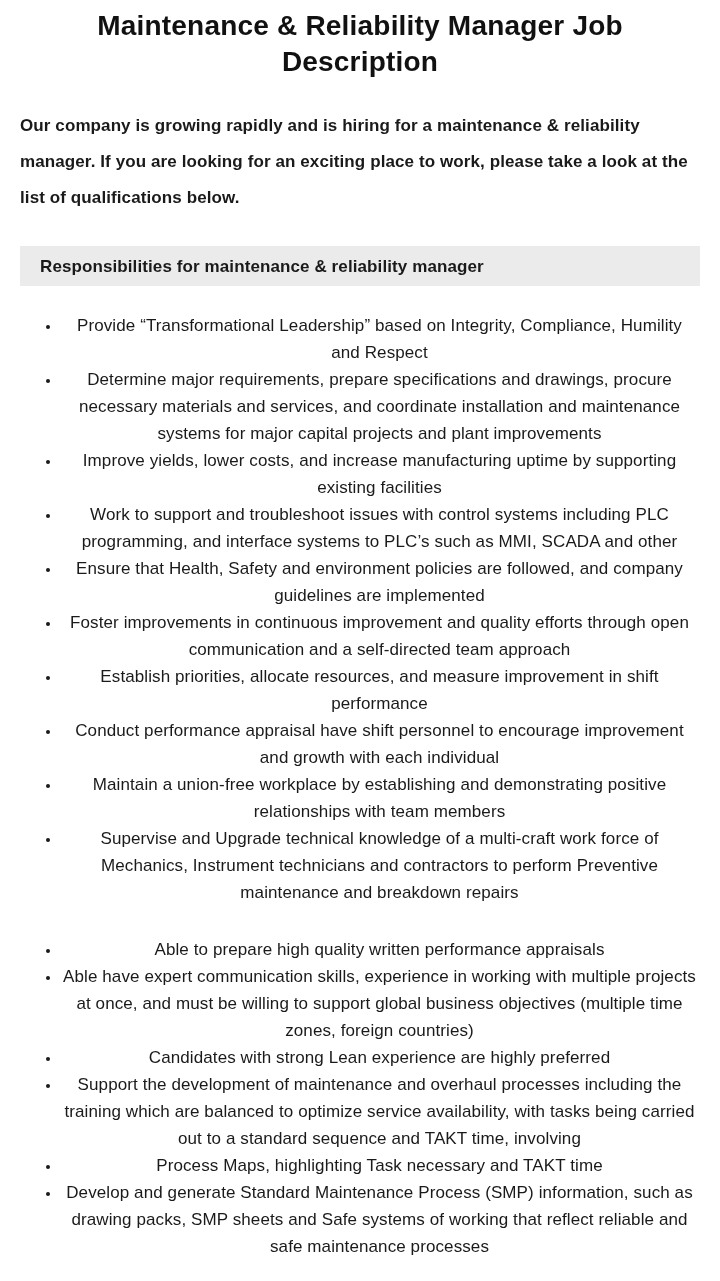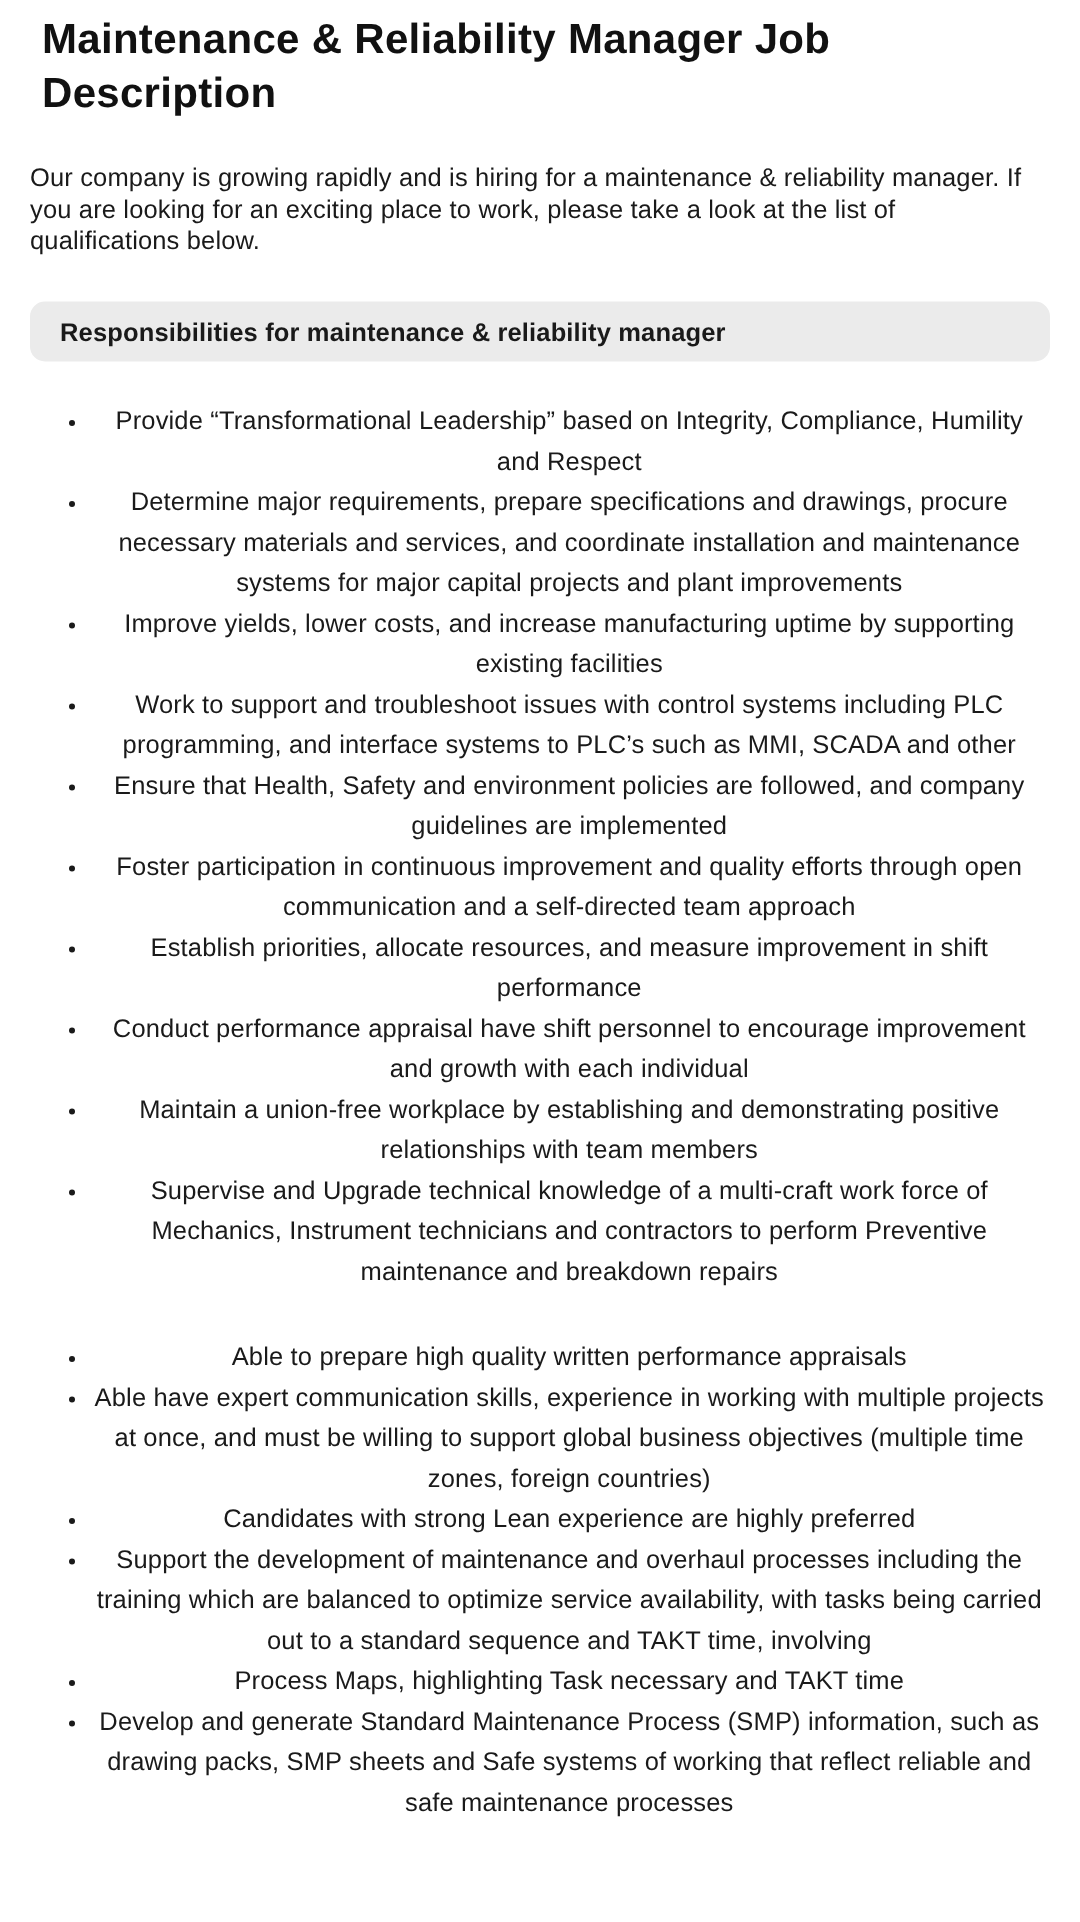--- a/index.html
+++ b/index.html
@@ -15,45 +15,45 @@
     font-family:"Liberation Sans","DejaVu Sans",sans-serif;
     color:var(--text);
     -webkit-font-smoothing:antialiased;
   }
   .doc{
     width:720px;
     padding:6px 0 30px 0;
   }
   .title{
     margin:2px 28px 0;
-    text-align:left;
+    text-align:center;
     font-size:28px;
     line-height:36px;
     font-weight:bold;
     letter-spacing:0.2px;
     color:#111111;
   }
   .intro{
     margin:28px 22px 0 20px;
     font-size:17px;
-    line-height:21px;
+    line-height:36px;
     letter-spacing:0.1px;
+    font-weight:bold;
   }
   .section{
     margin-top:30px;
   }
   .section-heading{
     margin:0 20px;
     background:var(--heading-bg);
     padding:11px 20px 10px;
     font-size:17px;
     line-height:19px;
     font-weight:bold;
     letter-spacing:0.1px;
-    border-radius:10px;
   }
   .bullet-list{
     margin:26px 22px 0 20px;
     padding-left:41px;
     list-style:disc outside;
   }
   .bullet-list li{
     font-size:17px;
     line-height:27px;
     letter-spacing:0.1px;
@@ -72,21 +72,21 @@
   <p class="intro">Our company is growing rapidly and is hiring for a maintenance &amp; reliability manager. If you are looking for an exciting place to work, please take a look at the list of qualifications below.</p>
   <div id="sections">
       <section class="section">
         <div class="section-heading">Responsibilities for maintenance &amp; reliability manager</div>
         <ul class="bullet-list">
           <li>Provide “Transformational Leadership” based on Integrity, Compliance, Humility and Respect</li>
           <li>Determine major requirements, prepare specifications and drawings, procure necessary materials and services, and coordinate installation and maintenance systems for major capital projects and plant improvements</li>
           <li>Improve yields, lower costs, and increase manufacturing uptime by supporting existing facilities</li>
           <li>Work to support and troubleshoot issues with control systems including PLC programming, and interface systems to PLC’s such as MMI, SCADA and other</li>
           <li>Ensure that Health, Safety and environment policies are followed, and company guidelines are implemented</li>
-          <li>Foster participation in continuous improvement and quality efforts through open communication and a self-directed team approach</li>
+          <li>Foster improvements in continuous improvement and quality efforts through open communication and a self-directed team approach</li>
           <li>Establish priorities, allocate resources, and measure improvement in shift performance</li>
           <li>Conduct performance appraisal have shift personnel to encourage improvement and growth with each individual</li>
           <li>Maintain a union-free workplace by establishing and demonstrating positive relationships with team members</li>
           <li>Supervise and Upgrade technical knowledge of a multi-craft work force of Mechanics, Instrument technicians and contractors to perform Preventive maintenance and breakdown repairs</li>
         </ul>
       </section>
       <section class="section">
         <ul class="bullet-list">
           <li>Able to prepare high quality written performance appraisals</li>
           <li>Able have expert communication skills, experience in working with multiple projects at once, and must be willing to support global business objectives (multiple time zones, foreign countries)</li>

